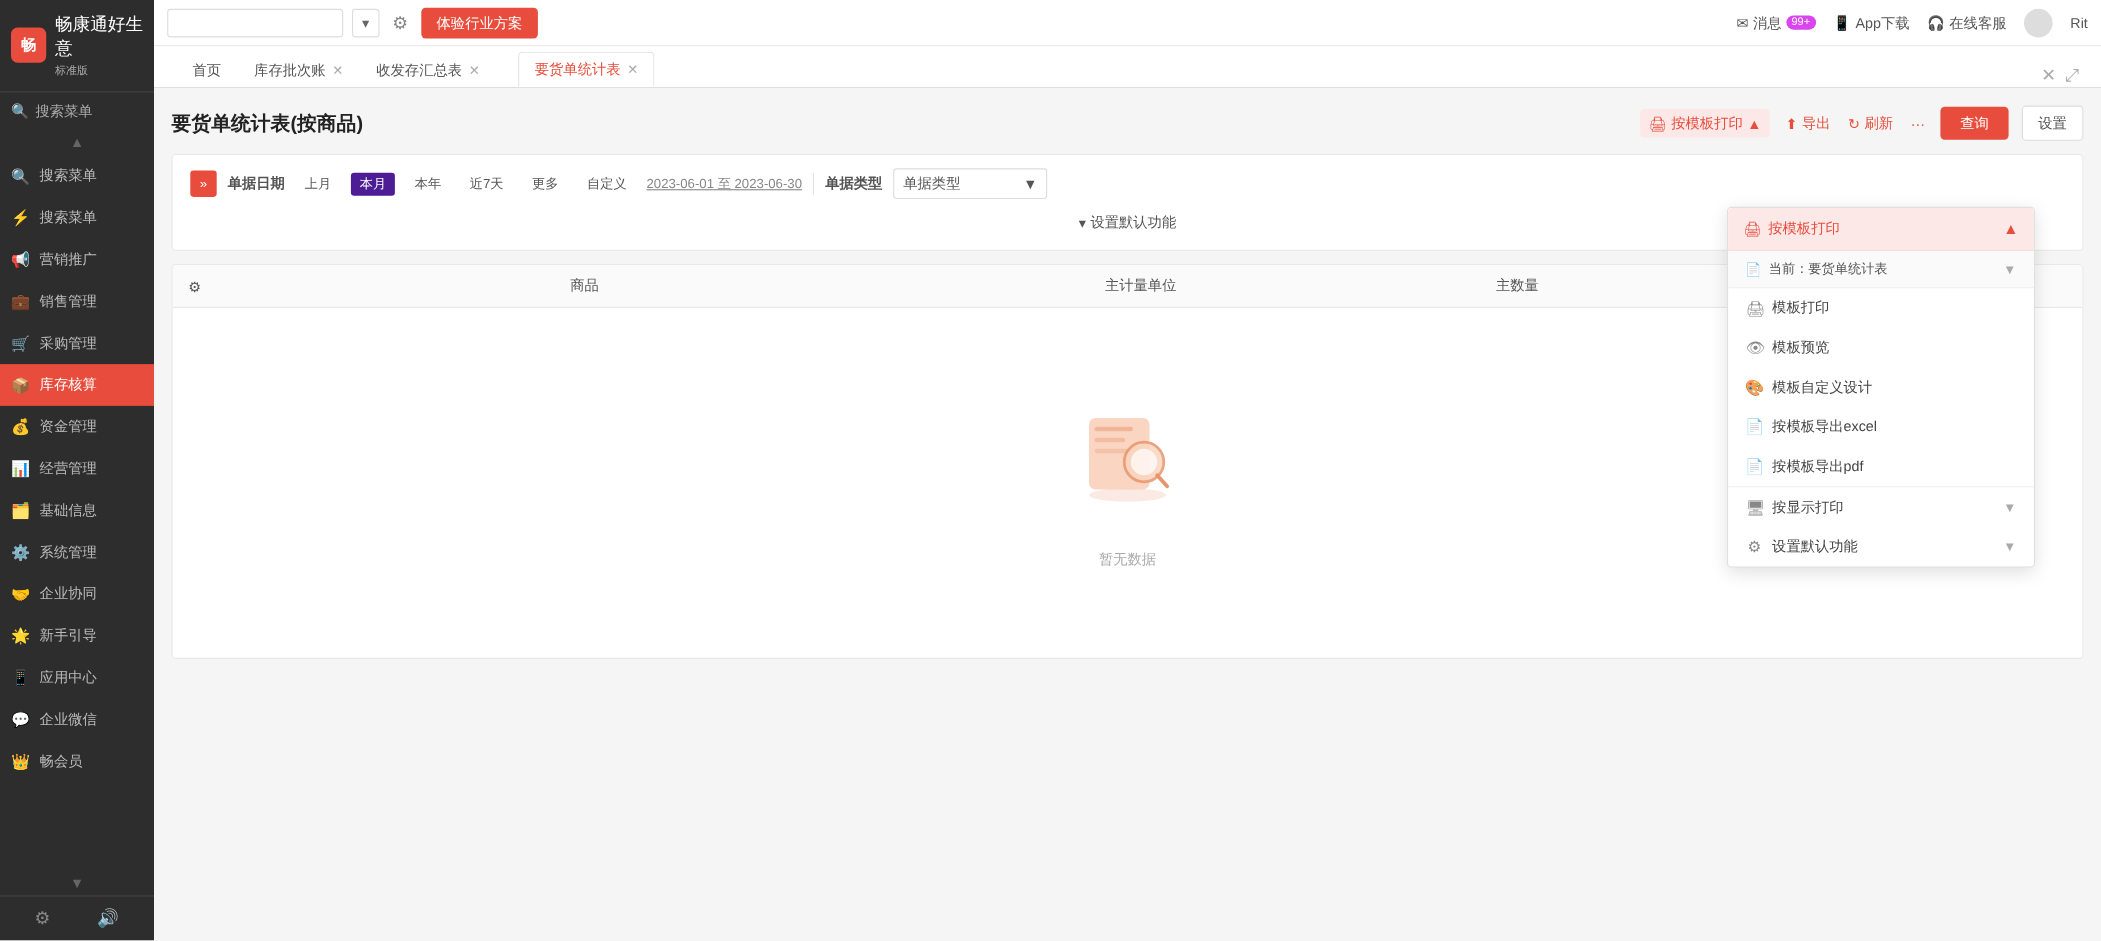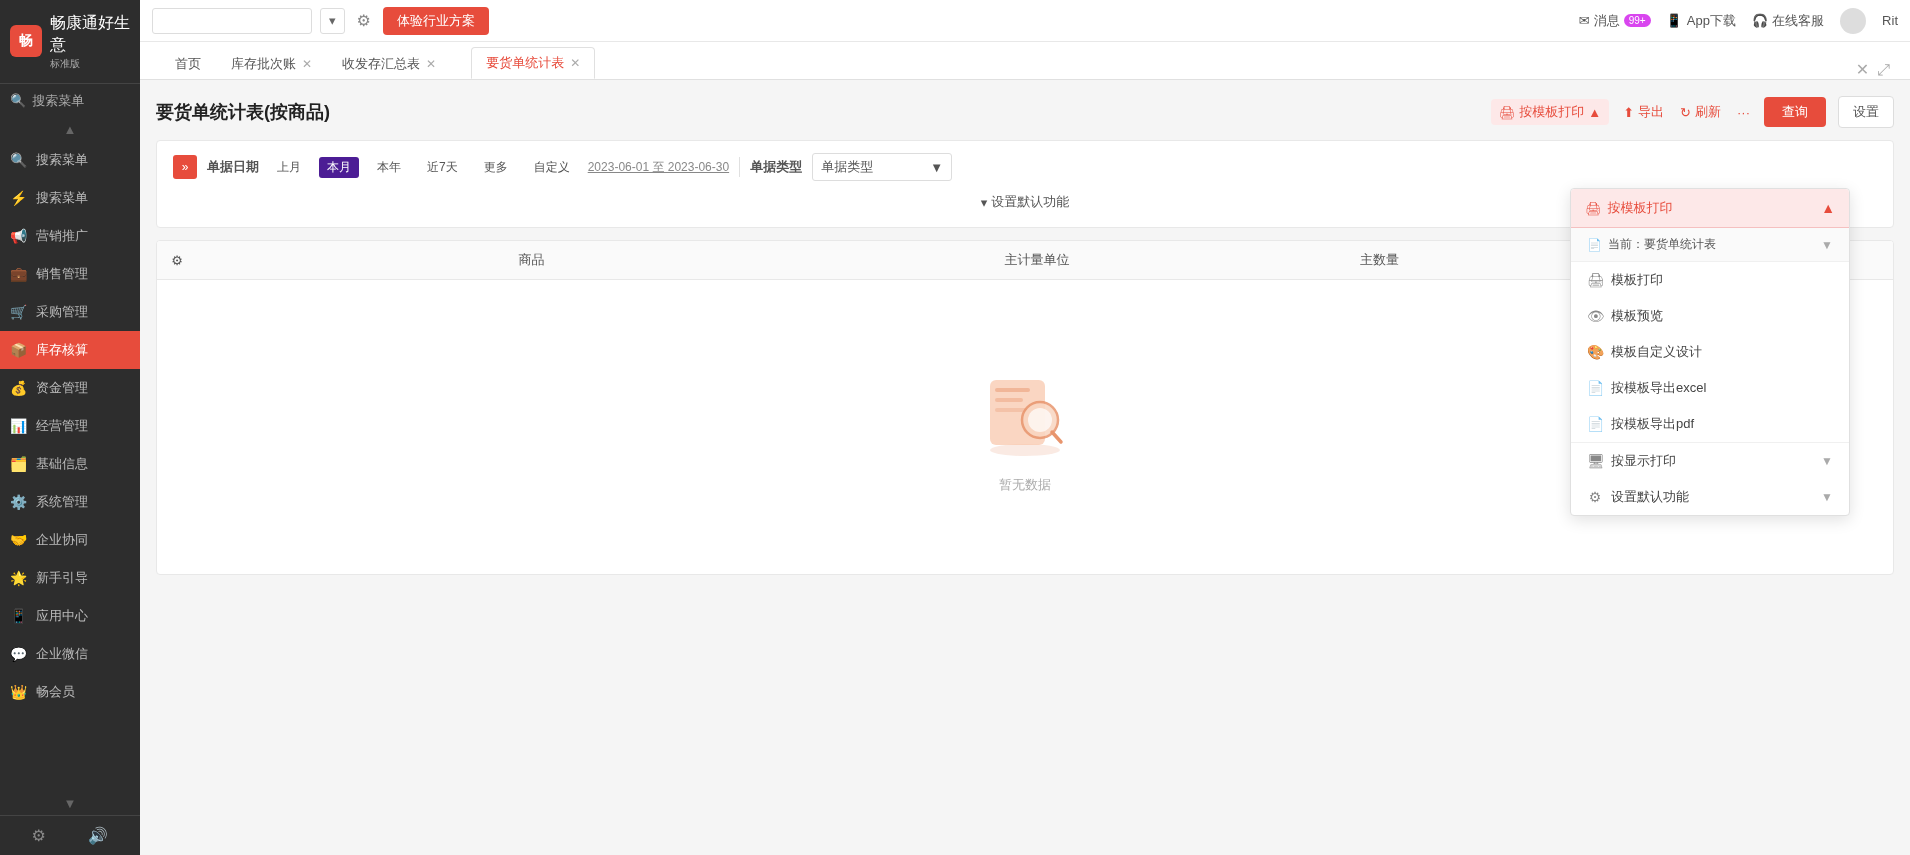--- a/index.html
+++ b/index.html
@@ -347,20 +347,21 @@
     .th:first-child { flex: 0 0 40px; }
     .th.product { flex: 2; }
 
     .empty-state {
       display: flex;
       flex-direction: column;
       align-items: center;
       justify-content: center;
       padding: 80px 0;
       color: #aaa;
+      gap: 24px;
     }
     .empty-icon-wrapper {
       width: 120px;
       height: 100px;
       margin-bottom: 16px;
       position: relative;
     }
 
     
     .print-dropdown {

